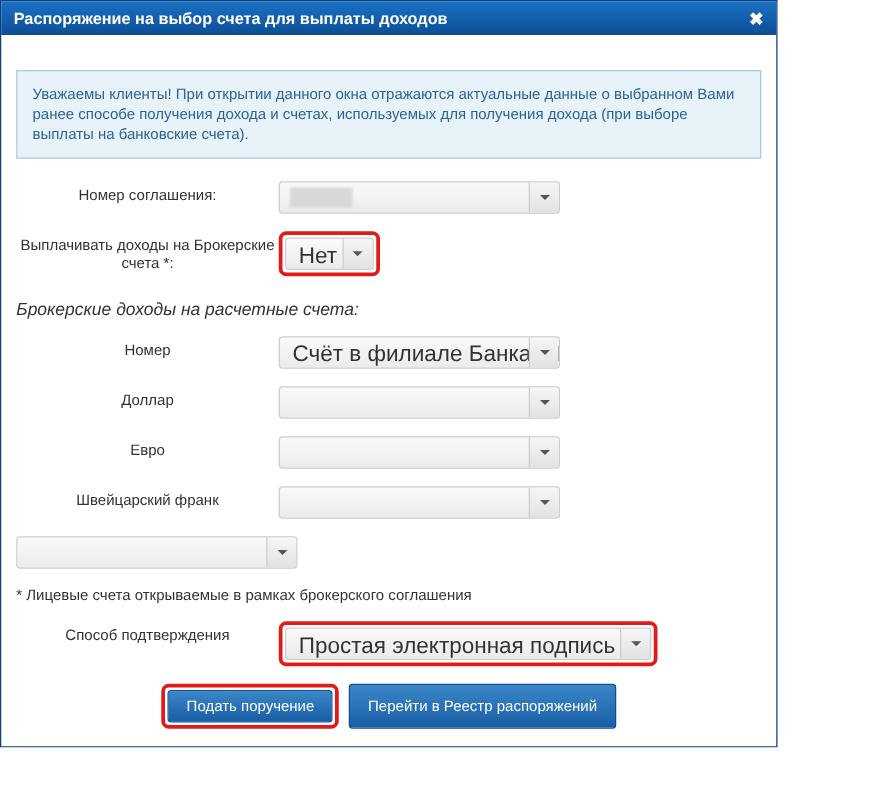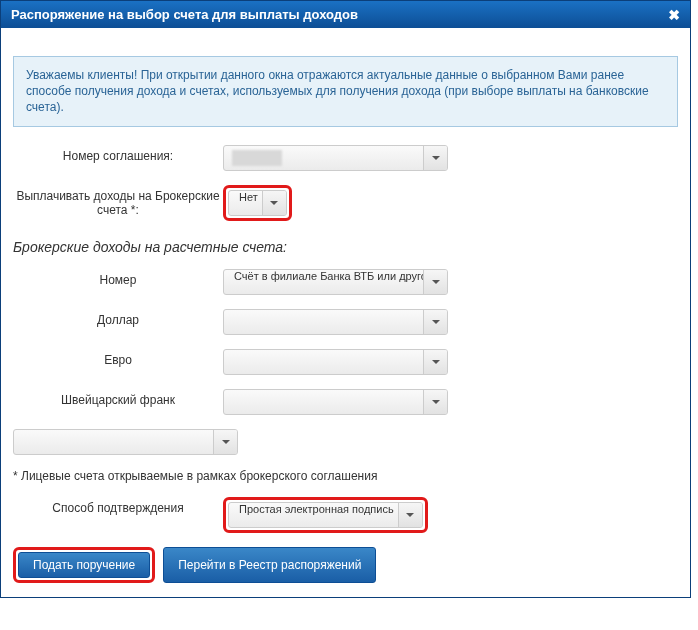--- a/index.html
+++ b/index.html
@@ -1,17 +1,17 @@
 <!DOCTYPE html>
 <html><head>
 <meta charset="utf-8">
 <style>
   * { box-sizing: border-box; margin: 0; padding: 0; }
   body { font-family: Arial, Helvetica, sans-serif; font-size: 12px; color: #333; background: #fff; }
-  .dialog { width: 691px; border: 1px solid #0b3f7a; background: #fff; }
+  .dialog { width: 622px; border: 1px solid #0b3f7a; background: #fff; }
   .dialog-header {
     background: linear-gradient(#1a71c4, #0d4e95);
     color: #fff;
     padding: 6px 10px;
     font-weight: bold;
     font-size: 13px;
     display: flex;
     justify-content: space-between;
     align-items: center;
   }
@@ -39,23 +39,23 @@
     text-align: center;
   }
   .form-control {
     flex: 0 0 225px;
     position: relative;
     height: 26px;
     background: linear-gradient(#fafafa,#ebebeb);
     border: 1px solid #ccc;
     border-radius: 3px;
     display: flex;
-    align-items: flex-start;
+    align-items: flex-end;
     padding: 0 28px 0 10px;
-    font-size: 11px;
+    font-size: 18px;
     color: #333;
     overflow: hidden;
     white-space: nowrap;
   }
   .form-control .chev {
     position: absolute;
     right: 0; top: 0; bottom: 0;
     width: 24px;
     border-left: 1px solid #ccc;
     background: linear-gradient(#f6f6f6,#e2e2e2);
@@ -70,21 +70,21 @@
     margin-top: 4px;
   }
   .section-title { font-style: italic; font-size: 14px; margin: 18px 0 4px; color: #333; }
   .highlight-red {
     border: 3px solid #e11a1a;
     border-radius: 6px;
     padding: 2px;
     display: inline-block;
   }
   .footnote { font-size: 12px; color: #333; margin: 8px 0 6px; }
-  .button-row { display: flex; gap: 8px; margin-top: 14px; }
+  .button-row { display: flex; gap: 8px; justify-content: center; margin-top: 14px; }
   .btn {
     background: linear-gradient(#3a87c8,#1a5ea6);
     color: #fff;
     border: 1px solid #0d4e95;
     padding: 5px 14px;
     border-radius: 3px;
     font-size: 12px;
     cursor: pointer;
   }
   .obscured {

